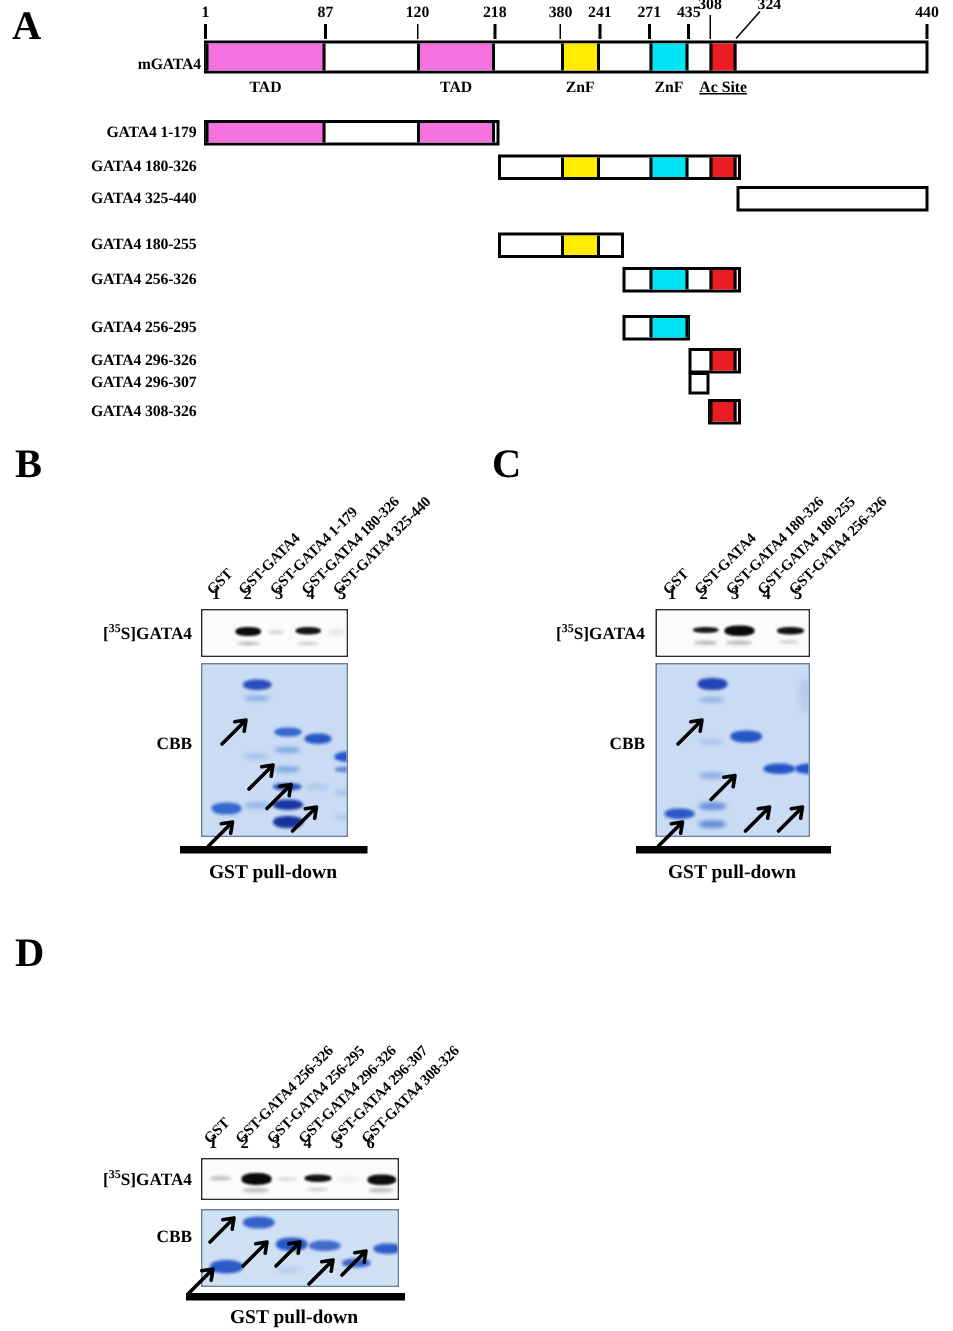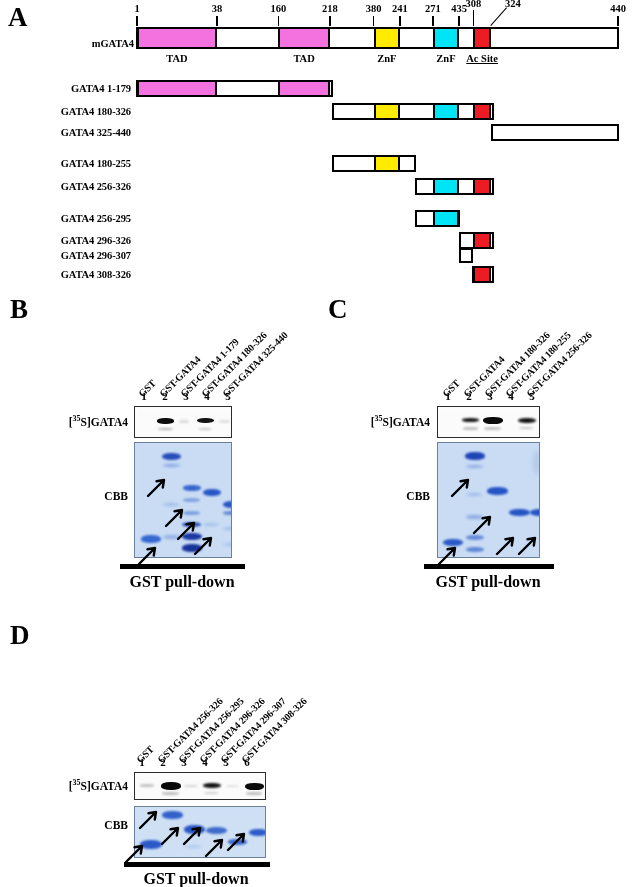--- a/index.html
+++ b/index.html
@@ -104,39 +104,39 @@
   .band{ position:absolute; border-radius:45%; }
   .bar{
     position:absolute;
     background:#000;
     height:5px;
   }
   .bottom-cap{
     position:absolute;
     font-family:"Liberation Serif", serif;
     font-weight:bold;
-    font-size:16px;
+    font-size:13px;
     white-space:nowrap;
     transform:translateX(-50%);
     text-align:right;
   }
 </style>
 </head>
 <body>
 
 <div id="panelA">
   <div class="panel-letter" style="left:8px; top:4px;">A</div>
 
   <div id="a-scale">
       <div class="tick" style="left: 136.25px; top: 16px; height: 10px;"></div>
       <div class="ticknum" style="left: 137px; top: 3px;">1</div>
       <div class="tick" style="left: 216.234px; top: 16px; height: 10px;"></div>
-      <div class="ticknum" style="left: 216.984px; top: 3px;">38</div>
+      <div class="ticknum" style="left: 216.984px; top: 3px;">87</div>
       <div class="tick" style="left: 277.592px; top: 16px; height: 10px;"></div>
-      <div class="ticknum" style="left: 278.342px; top: 3px;">160</div>
+      <div class="ticknum" style="left: 278.342px; top: 3px;">120</div>
       <div class="tick" style="left: 329.088px; top: 16px; height: 10px;"></div>
       <div class="ticknum" style="left: 329.838px; top: 3px;">218</div>
       <div class="tick" style="left: 372.915px; top: 16px; height: 10px;"></div>
       <div class="ticknum" style="left: 373.665px; top: 3px;">380</div>
       <div class="tick" style="left: 399.211px; top: 16px; height: 10px;"></div>
       <div class="ticknum" style="left: 399.961px; top: 3px;">241</div>
       <div class="tick" style="left: 432.081px; top: 16px; height: 10px;"></div>
       <div class="ticknum" style="left: 432.831px; top: 3px;">271</div>
       <div class="tick" style="left: 458.378px; top: 16px; height: 10px;"></div>
       <div class="ticknum" style="left: 459.128px; top: 3px;">435</div>

